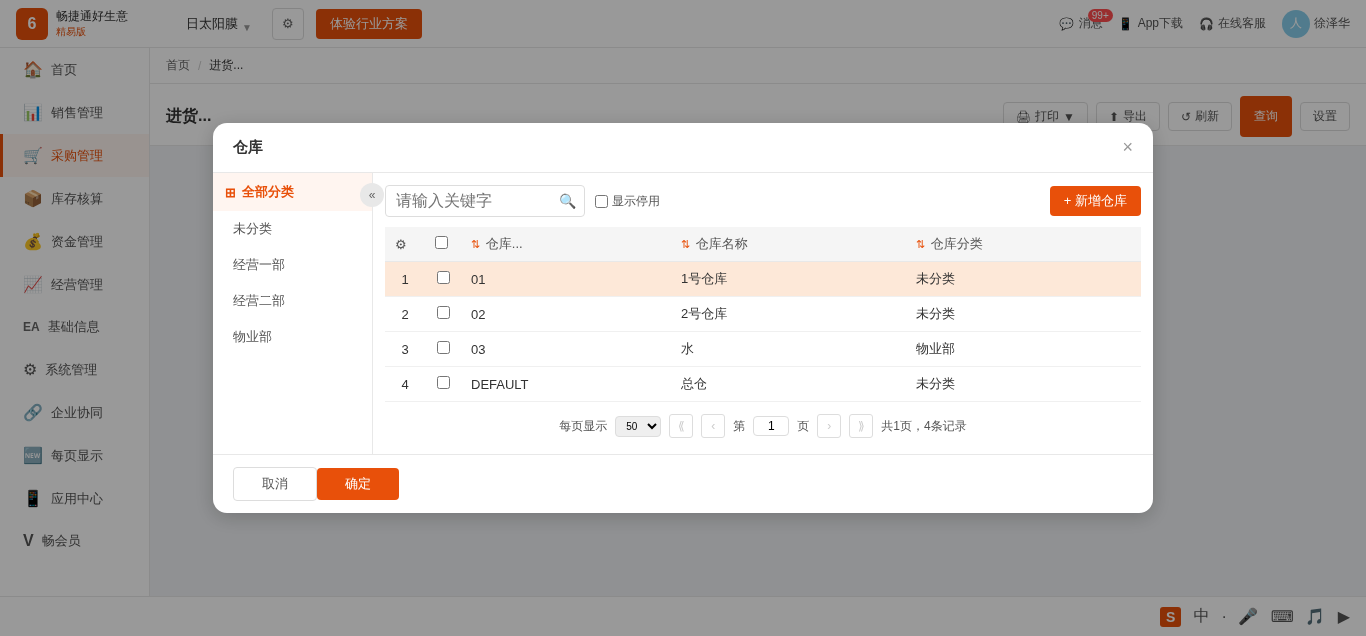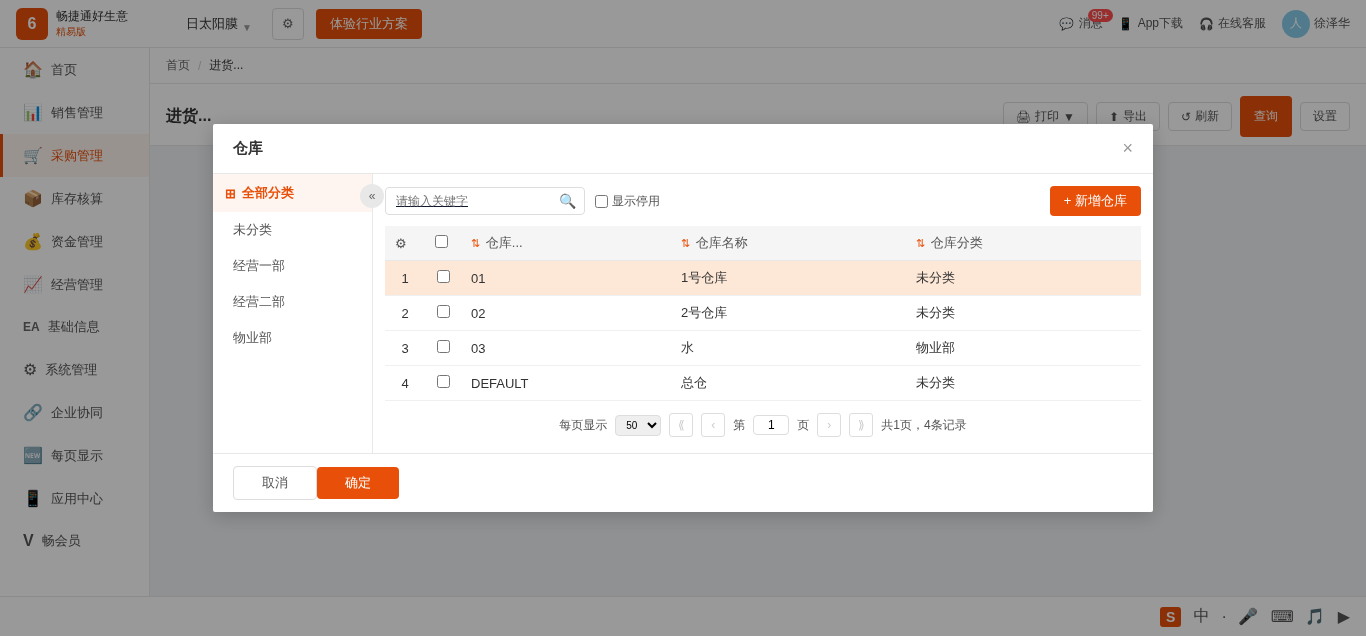--- a/index.html
+++ b/index.html
@@ -121,21 +121,21 @@
     .modal-overlay {
       position: fixed; top: 0; left: 0; right: 0; bottom: 0;
       background: rgba(0,0,0,0.4);
       z-index: 200;
       display: flex; align-items: center; justify-content: center;
     }
 
     
     .modal {
       background: #fff;
-      border-radius: 2px;
+      border-radius: 14px;
       width: 940px;
       max-height: 580px;
       box-shadow: 0 4px 20px rgba(0,0,0,0.2);
       display: flex; flex-direction: column;
       overflow: hidden;
     }
     .modal-header {
       display: flex; align-items: center; justify-content: space-between;
       padding: 14px 20px;
       border-bottom: 1px solid #e8e8e8;
@@ -182,23 +182,22 @@
     .table-toolbar {
       display: flex; align-items: center; gap: 10px;
       margin-bottom: 10px;
     }
     .search-box {
       position: relative; display: flex; align-items: center;
     }
     .search-input {
       border: 1px solid #ddd; border-radius: 4px;
       padding: 6px 30px 6px 10px;
-      font-size: 12px; width: 200px; outline: none;
-      color: #0f172a;
-      text-decoration: underline;
+      font-size: 16px; width: 200px; outline: none;
+      color: #1d4ed8;
     }
     .search-icon-btn {
       position: absolute; right: 8px;
       background: none; border: none; cursor: pointer;
       color: #999; font-size: 14px;
     }
     .show-disabled-label {
       display: flex; align-items: center; gap: 4px;
       font-size: 12px; color: #555; cursor: pointer;
     }

